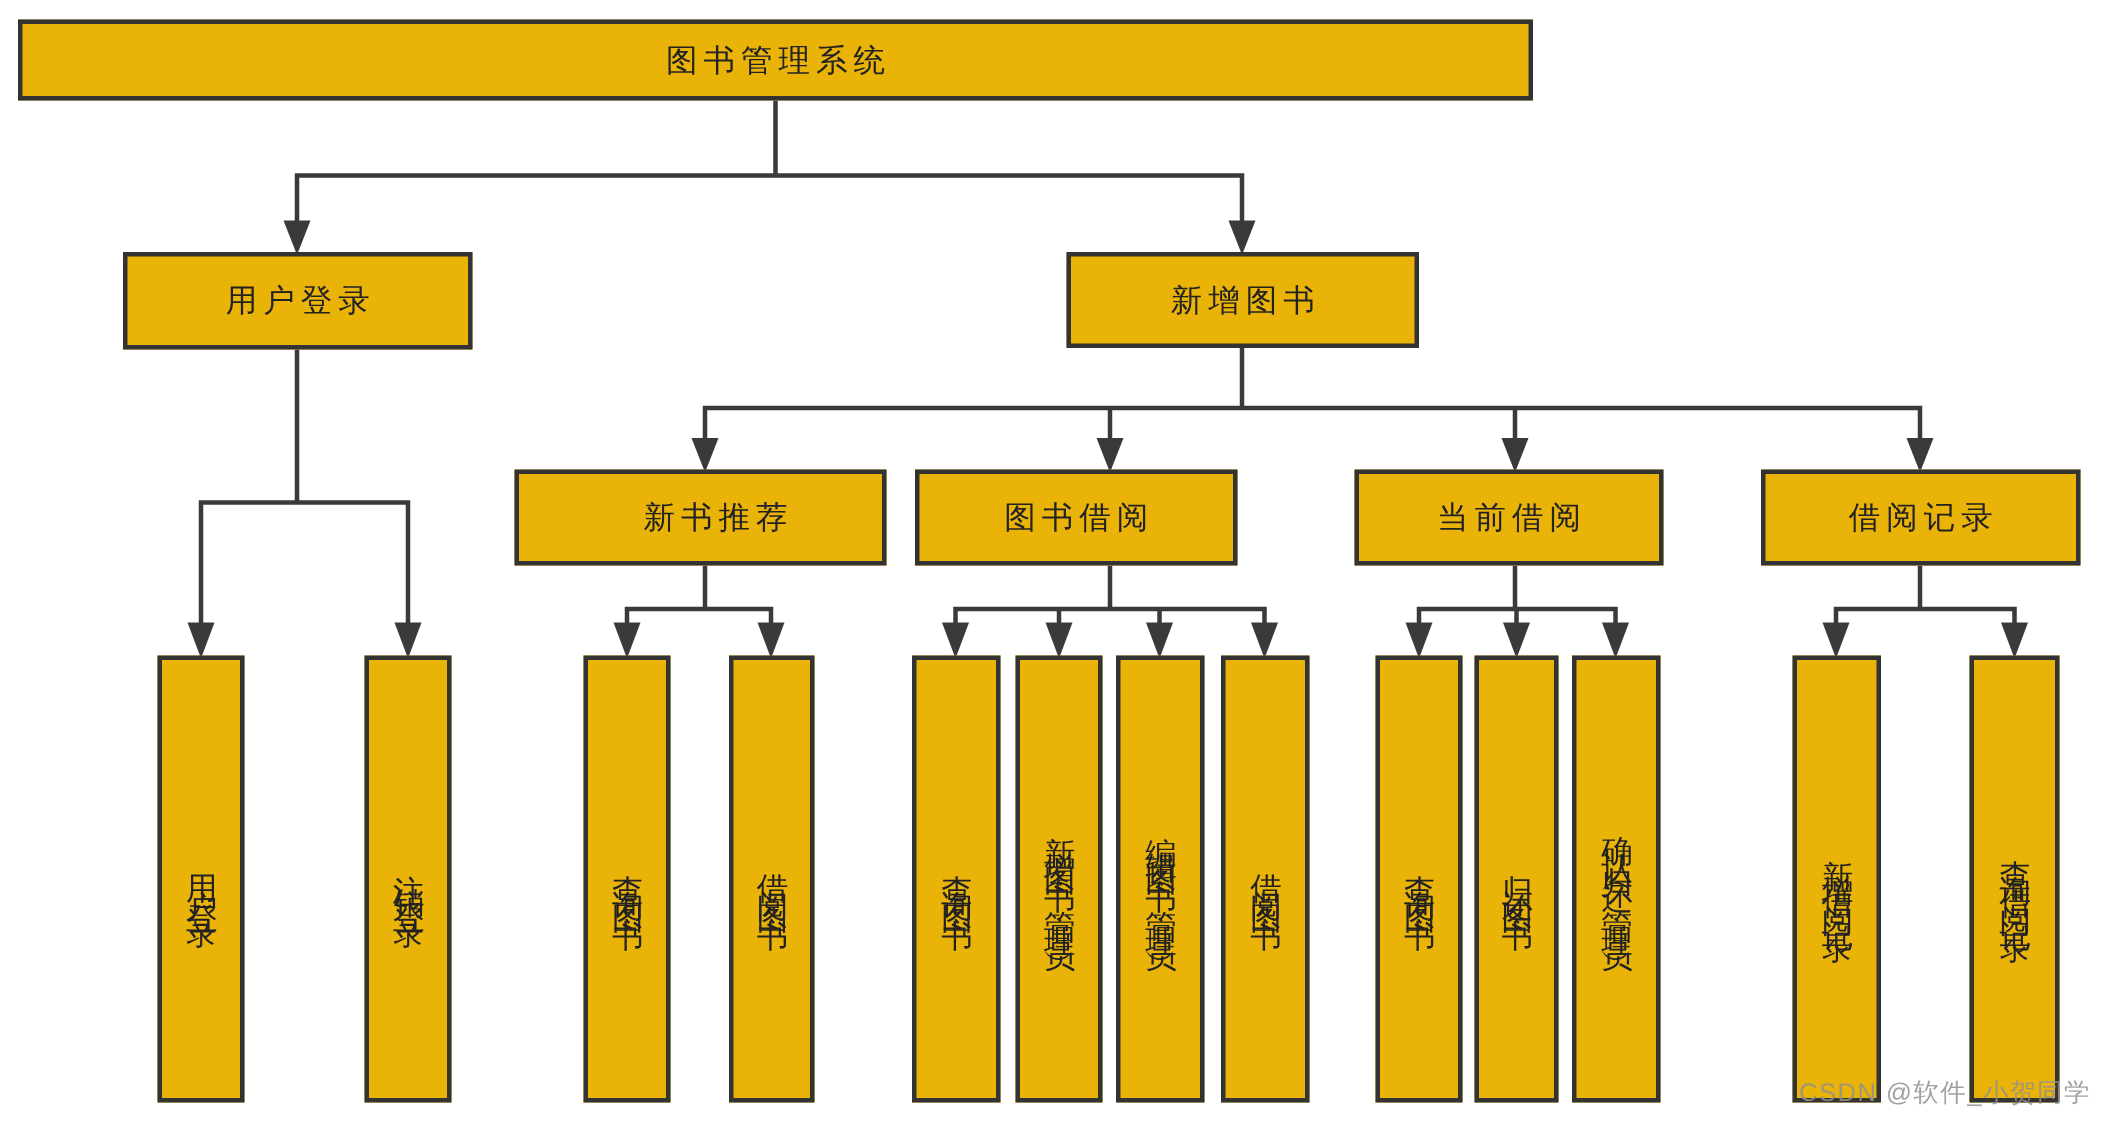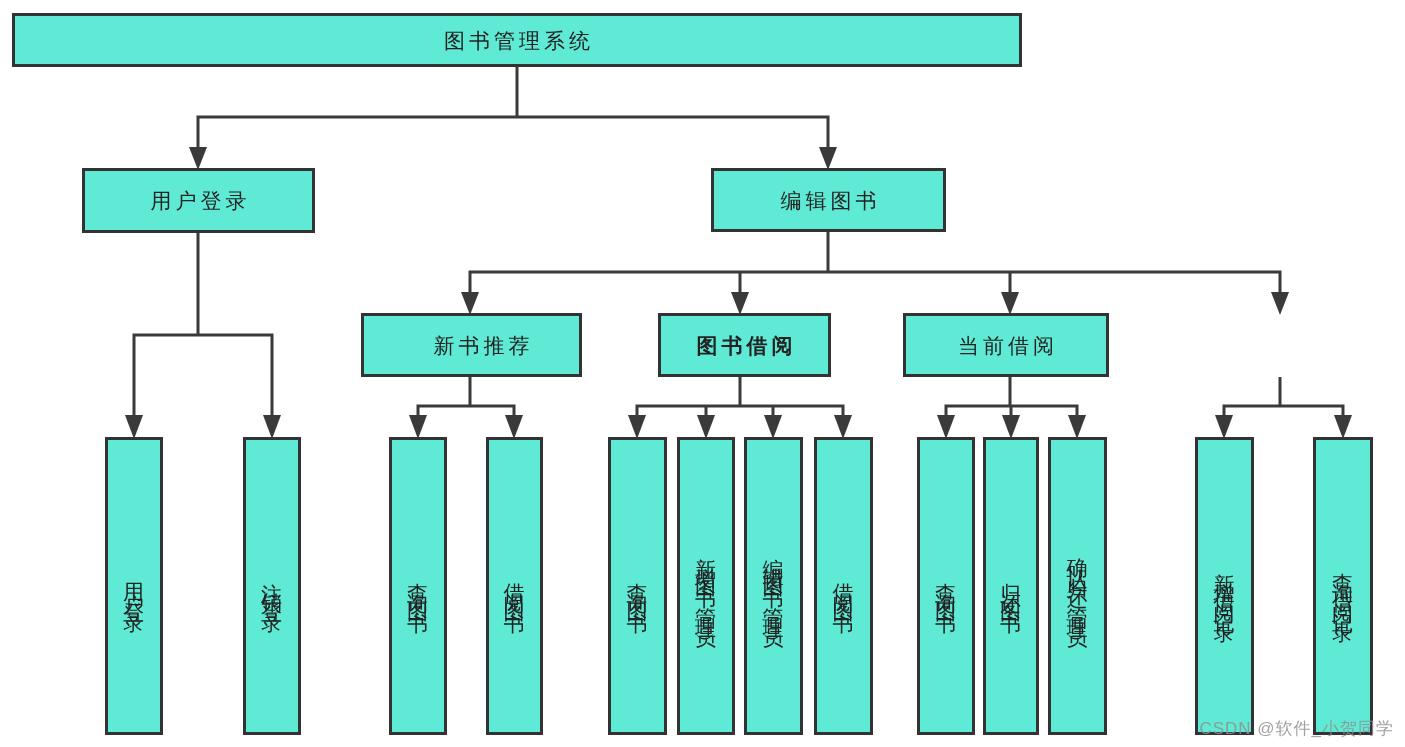--- a/index.html
+++ b/index.html
@@ -19,21 +19,21 @@
     position: absolute;
     left: 0;
     top: 0;
     width: 1405px;
     height: 747px;
   }
   .box {
     position: absolute;
     box-sizing: border-box;
     border: 3px solid #333333;
-    background: #5eead4;
+    background: #eab308;
     display: flex;
     align-items: center;
     justify-content: center;
     color: #222222;
     font-size: 21px;
     line-height: 1;
     text-align: center;
     white-space: nowrap;
   }
   .box.h {
@@ -129,25 +129,26 @@
       M1002 415 L1020 415 L1011 439 Z
       M1068 415 L1086 415 L1077 439 Z
 
       M1215 415 L1233 415 L1224 439 Z
       M1334 415 L1352 415 L1343 439 Z"></path>
   </svg>
 
   <div class="box h" style="left:12px; top:13px; width:1010px; height:54px;">图书管理系统</div>
 
   <div class="box h" style="left:82px; top:168px; width:233px; height:65px;">用户登录</div>
-  <div class="box h" style="left:711px; top:168px; width:235px; height:64px;">编辑图书</div>
+  <div class="box h" style="left:711px; top:168px; width:235px; height:64px;">新增图书</div>
 
-  <div class="box h" style="left:361px; top:313px; width:221px; height:64px;padding-left:20px;">新书推荐</div>
-  <div class="box h" style="left:658px; top:313px; width:173px; height:64px;font-weight:bold;">图书借阅</div>
+  <div class="box h" style="left:343px; top:313px; width:248px; height:64px;padding-left:20px;">新书推荐</div>
+  <div class="box h" style="left:610px; top:313px; width:215px; height:64px;">图书借阅</div>
   <div class="box h" style="left:903px; top:313px; width:206px; height:64px;">当前借阅</div>
+  <div class="box h" style="left:1174px; top:313px; width:213px; height:64px;">借阅记录</div>
 
   <div class="box v" style="left:105px; top:437px; width:58px; height:298px;">用户登录</div>
   <div class="box v" style="left:243px; top:437px; width:58px; height:298px;">注销登录</div>
 
   <div class="box v" style="left:389px; top:437px; width:58px; height:298px;">查询图书</div>
   <div class="box v" style="left:486px; top:437px; width:57px; height:298px;">借阅图书</div>
 
   <div class="box v" style="left:608px; top:437px; width:59px; height:298px;">查询图书</div>
   <div class="box v" style="left:677px; top:437px; width:58px; height:298px;">新增图书（管理员）</div>
   <div class="box v" style="left:744px; top:437px; width:59px; height:298px;">编辑图书（管理员）</div>

